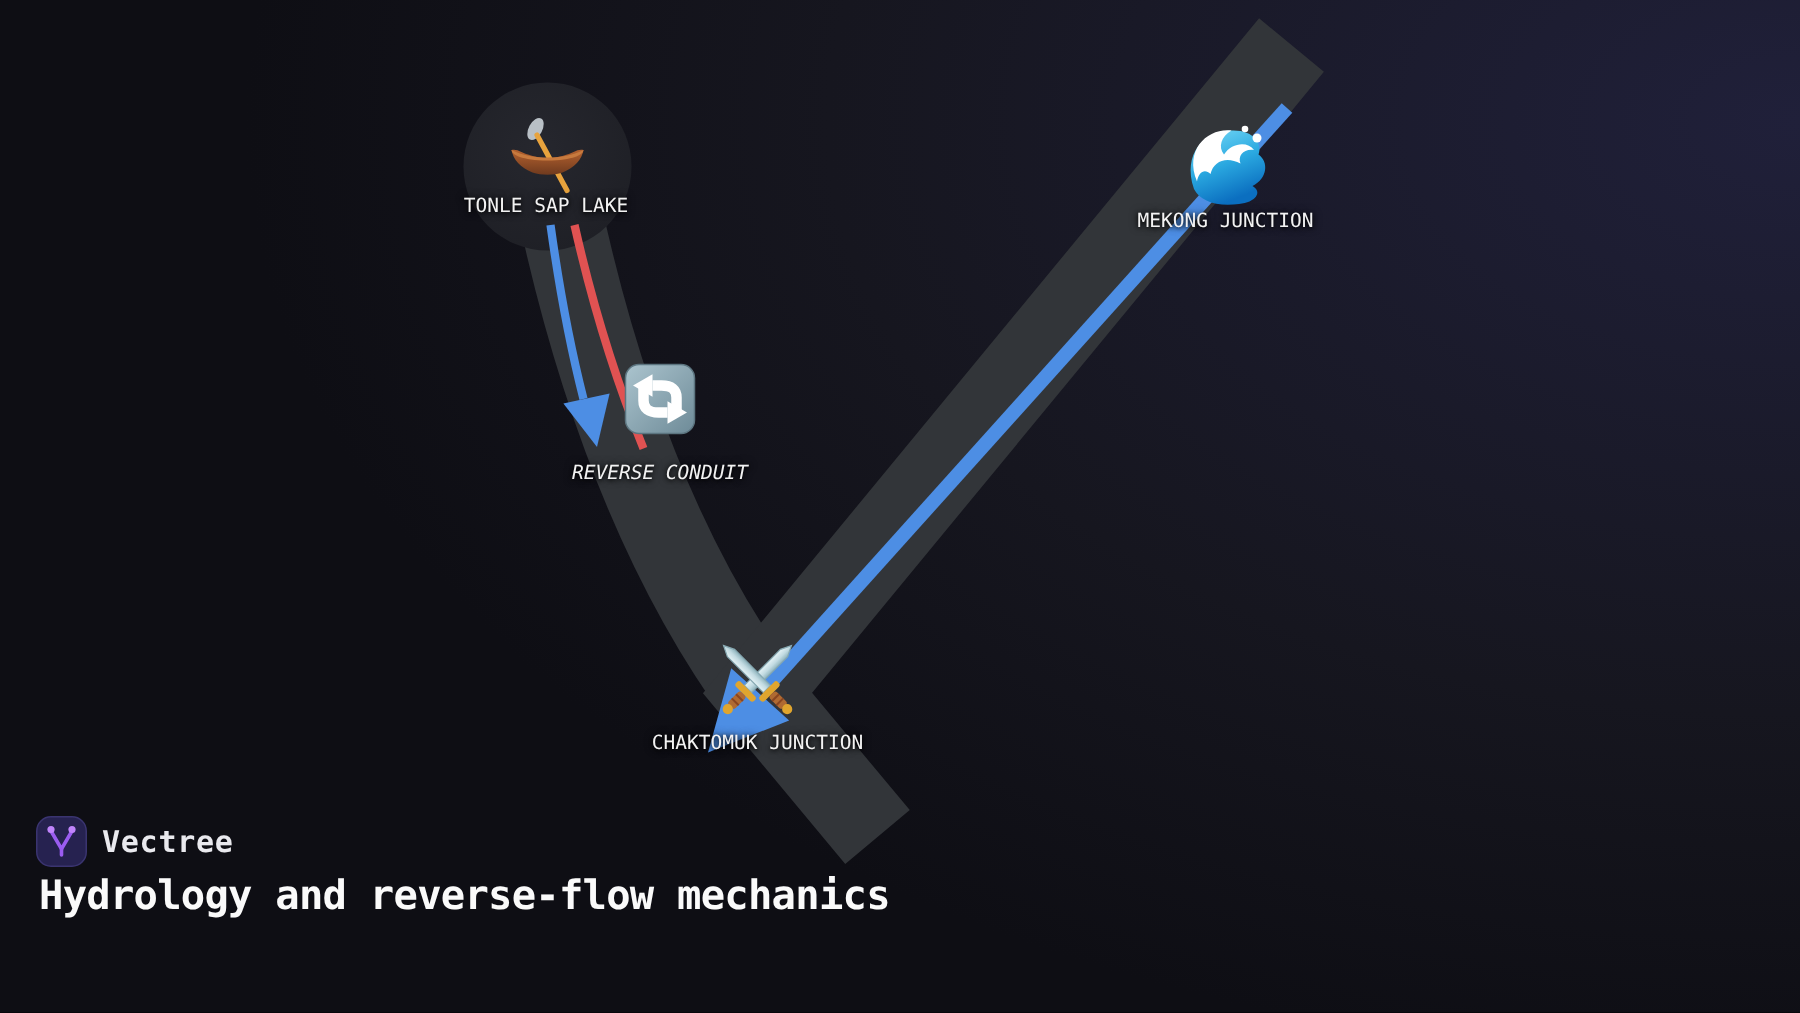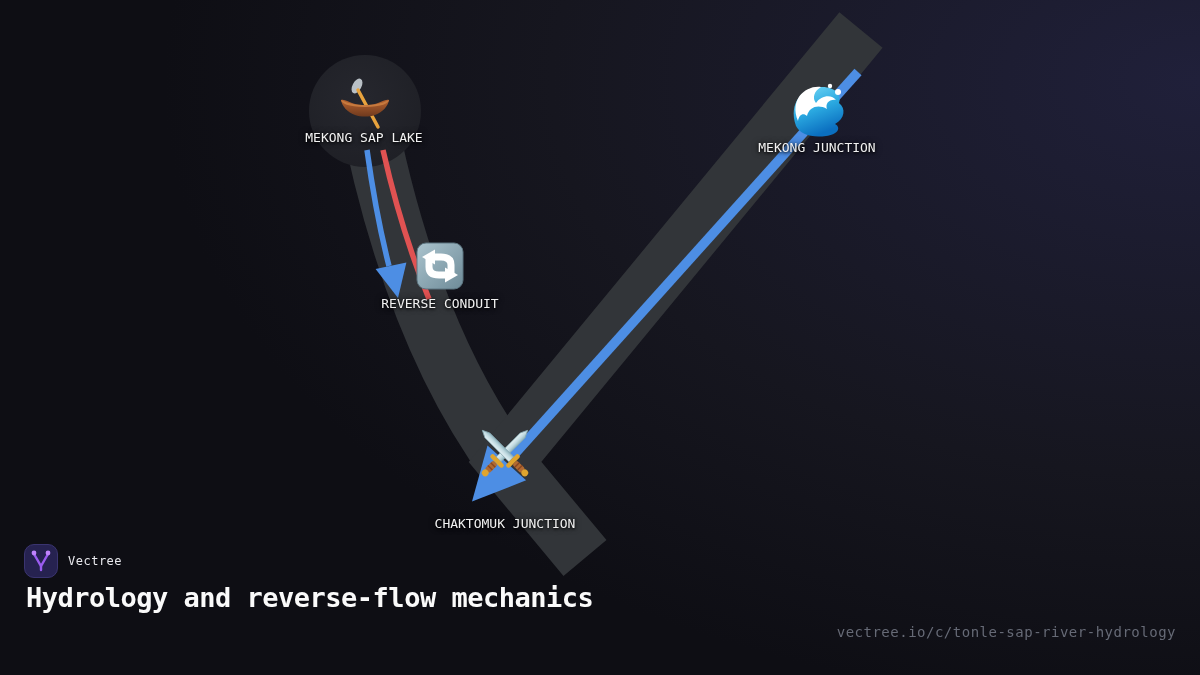--- a/index.html
+++ b/index.html
@@ -14,21 +14,21 @@
   .node-label{
     position:absolute;transform:translateX(-50%);
     color:#f2f2f2;font-size:13px;font-weight:normal;white-space:nowrap;
     text-shadow:0 1px 3px rgba(0,0,0,.95), 0 0 6px rgba(0,0,0,.7);
     letter-spacing:0px;
   }
   .brand-row{position:absolute;left:24px;top:544px;display:flex;align-items:center;gap:10px;}
   .brand-logo{width:34px;height:34px;border-radius:10px;background:#262250;
     border:1px solid #3a3470;box-sizing:border-box;position:relative;}
   .brand-logo svg{position:absolute;left:0;top:0;}
-  .brand-name{color:#e9e9ee;font-size:12px;font-weight:normal;letter-spacing:0.5px;}
+  .brand-name{color:#e9e9ee;font-size:20px;font-weight:bold;letter-spacing:0.5px;}
   .card-title{
     position:absolute;left:26px;top:580px;width:860px;
     color:#fafafa;font-size:27px;font-weight:bold;line-height:36px;letter-spacing:-0.5px;
   }
   .footer-url{
     position:absolute;right:24px;top:624px;
     color:#666a76;font-size:14px;letter-spacing:0.5px;
   }
 </style>
 </head>
@@ -114,36 +114,35 @@
         <polygon points="0,-32 -3.4,-25 -3.4,9 3.4,9 3.4,-25" fill="url(#bladeGrad)" stroke="#87a9b2" stroke-width="0.8"></polygon>
         <rect x="-8.5" y="9" width="17" height="4.5" rx="2" fill="#e0a52e"></rect>
         <rect x="-3.2" y="13.5" width="6.4" height="12" rx="2" fill="#b06a32"></rect>
         <line x1="-3.2" y1="17" x2="3.2" y2="17" stroke="#8a4520" stroke-width="1.4"></line>
         <line x1="-3.2" y1="21" x2="3.2" y2="21" stroke="#8a4520" stroke-width="1.4"></line>
         <circle cx="0" cy="28" r="3.4" fill="#e0a52e"></circle>
       </g>
     </g>
   </svg>
 
-  <div class="node-label" style="left:364px;top:130px;">MEKONG SAP LAKE</div>
+  <div class="node-label" style="left:364px;top:130px;">TONLE SAP LAKE</div>
   <div class="node-label" style="left:817px;top:140px;">MEKONG JUNCTION</div>
-  <div class="node-label" style="left:440px;top:296px;">REVERSE CONDUIT</div>
-  <div class="node-label" style="left:505px;top:488px;margin-top:28px;">CHAKTOMUK JUNCTION</div>
+  <div class="node-label" style="left:440px;top:308px;font-style:italic;">REVERSE CONDUIT</div>
+  <div class="node-label" style="left:505px;top:488px;">CHAKTOMUK JUNCTION</div>
 
   <div class="brand-row">
     <div class="brand-logo">
       <svg width="32" height="32" viewBox="0 0 32 32">
         <path d="M 9 9 L 16 21 L 23 9" fill="none" stroke="#9a5cf0" stroke-width="2.4" stroke-linecap="round"></path>
         <line x1="16" y1="21" x2="16" y2="25" stroke="#9a5cf0" stroke-width="2.4" stroke-linecap="round"></line>
         <circle cx="9" cy="8" r="2.4" fill="#c084fc"></circle>
         <circle cx="23" cy="8" r="2.4" fill="#c084fc"></circle>
       </svg>
     </div>
     <div class="brand-name">Vectree</div>
   </div>
 
   <div class="card-title">
     <div>Hydrology and reverse-flow mechanics</div>
   </div>
 
-  <div class="footer-url">vectree.io/c/tonle-sap-river-hydrology</div>
 
 </div>
 
 </body></html>

